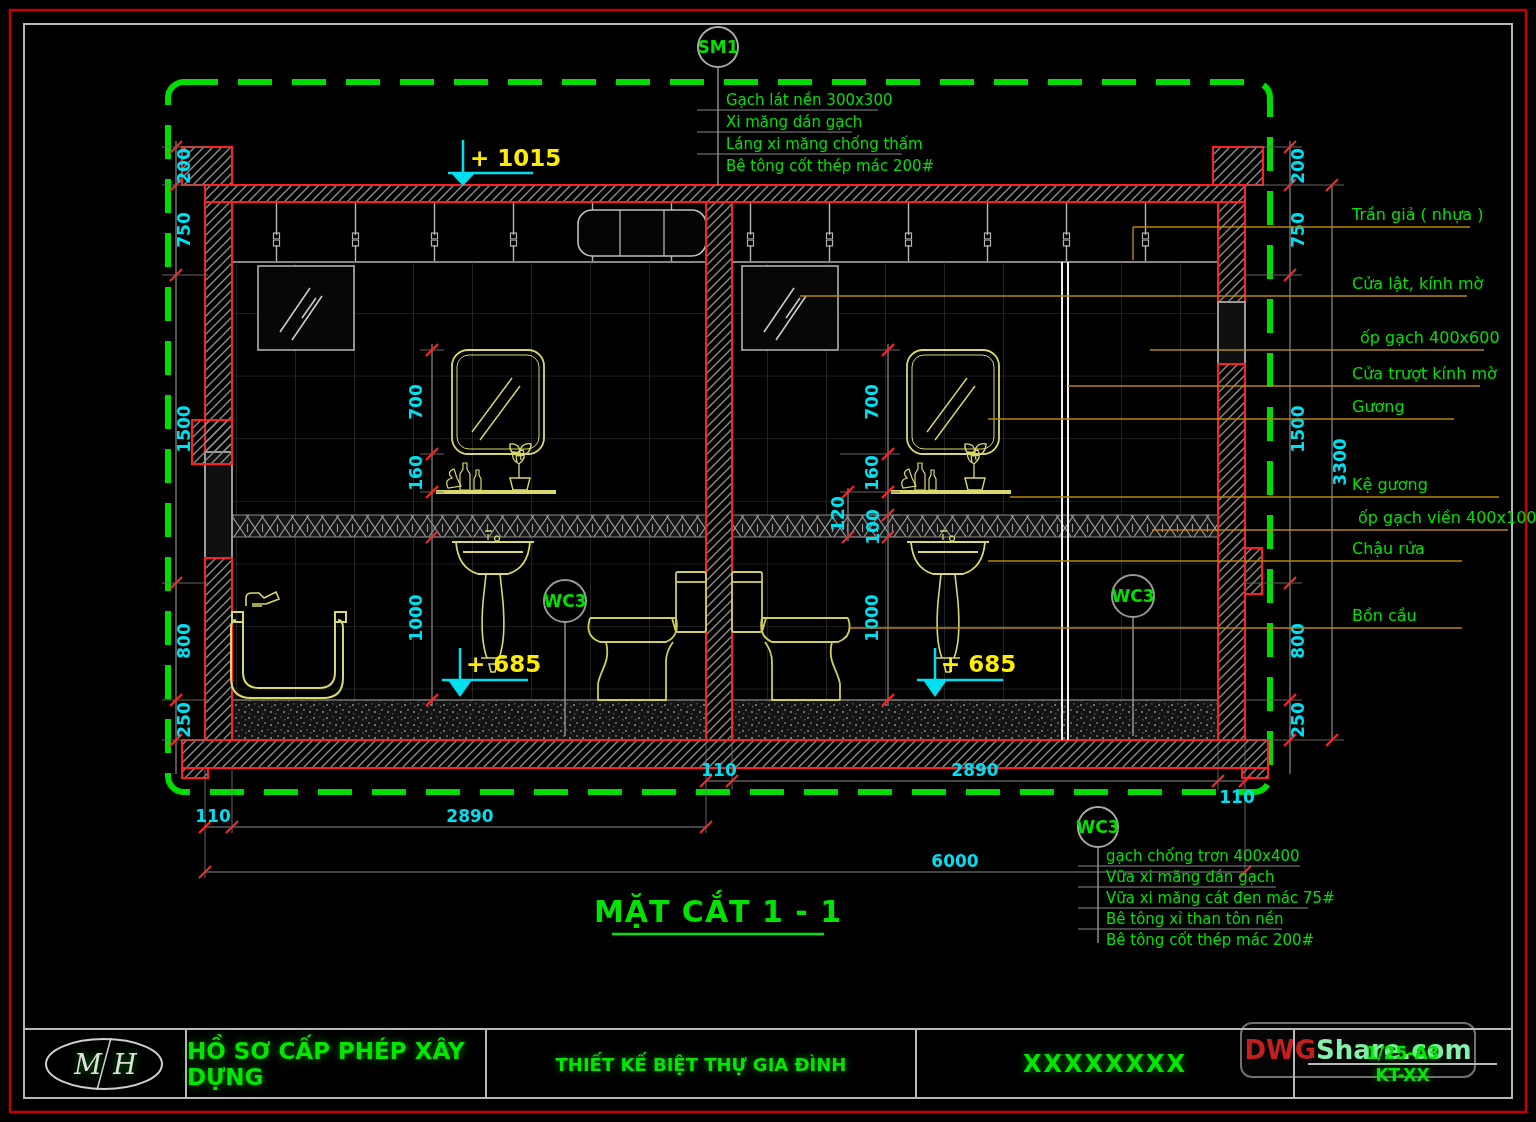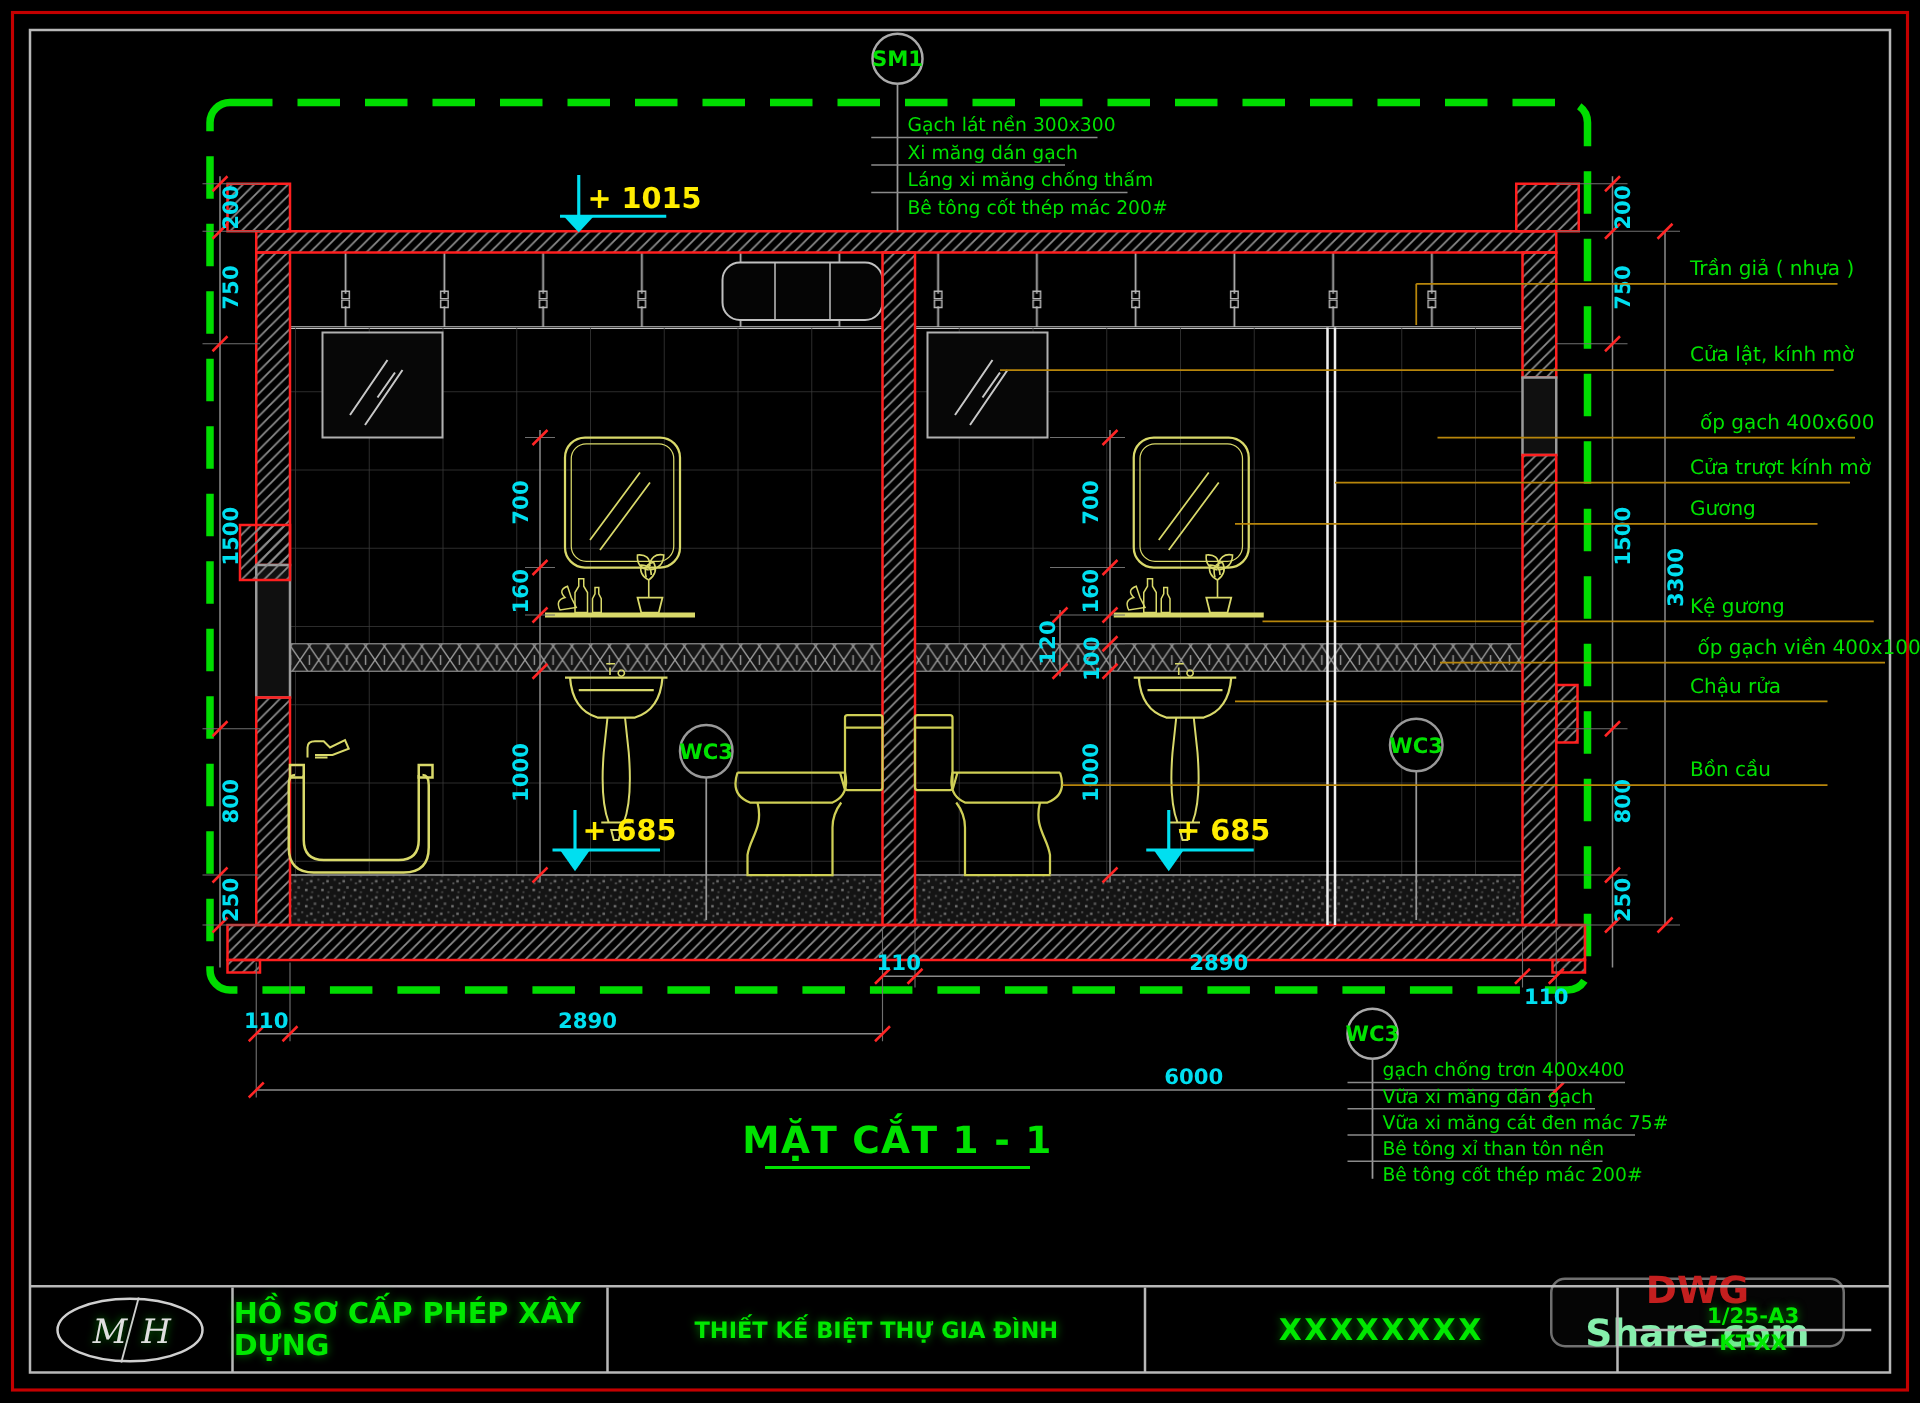--- a/index.html
+++ b/index.html
@@ -18,21 +18,21 @@
   #titleblock .cell:first-child{border-left:none;}
   .c-logo{width:161px;}
   .c1{width:300px;font-size:23px;font-weight:bold;}
   .c2{width:430px;font-size:18px;font-weight:bold;}
   .c3{width:378px;font-size:24px;font-weight:bold;letter-spacing:2px;}
   .c4{width:217px;flex-direction:column;padding:13px;}
   .c4 .half{flex:1;width:100%;display:flex;align-items:center;justify-content:center;font-size:17px;font-weight:bold;}
   .c4 .half+.half{border-top:2px solid #b8b8b8;box-sizing:border-box;text-align:right;}
   #watermark{position:absolute;left:1240px;top:1022px;width:232px;height:52px;border:2px solid #707070;border-radius:12px;
     background:rgba(10,10,10,.55);display:flex;align-items:center;justify-content:center;z-index:5;
-    font-size:30px;font-weight:bold;letter-spacing:0;flex-direction:column;}
+    font-size:26px;font-weight:bold;letter-spacing:0;}
   #watermark .wm-red{color:#c41f1f;}
   #watermark .wm-gray{color:#86efac;}
 </style>
 </head>
 <body>
 
 
 
 <svg width="1536" height="1122" viewBox="0 0 1536 1122">
   <defs>

